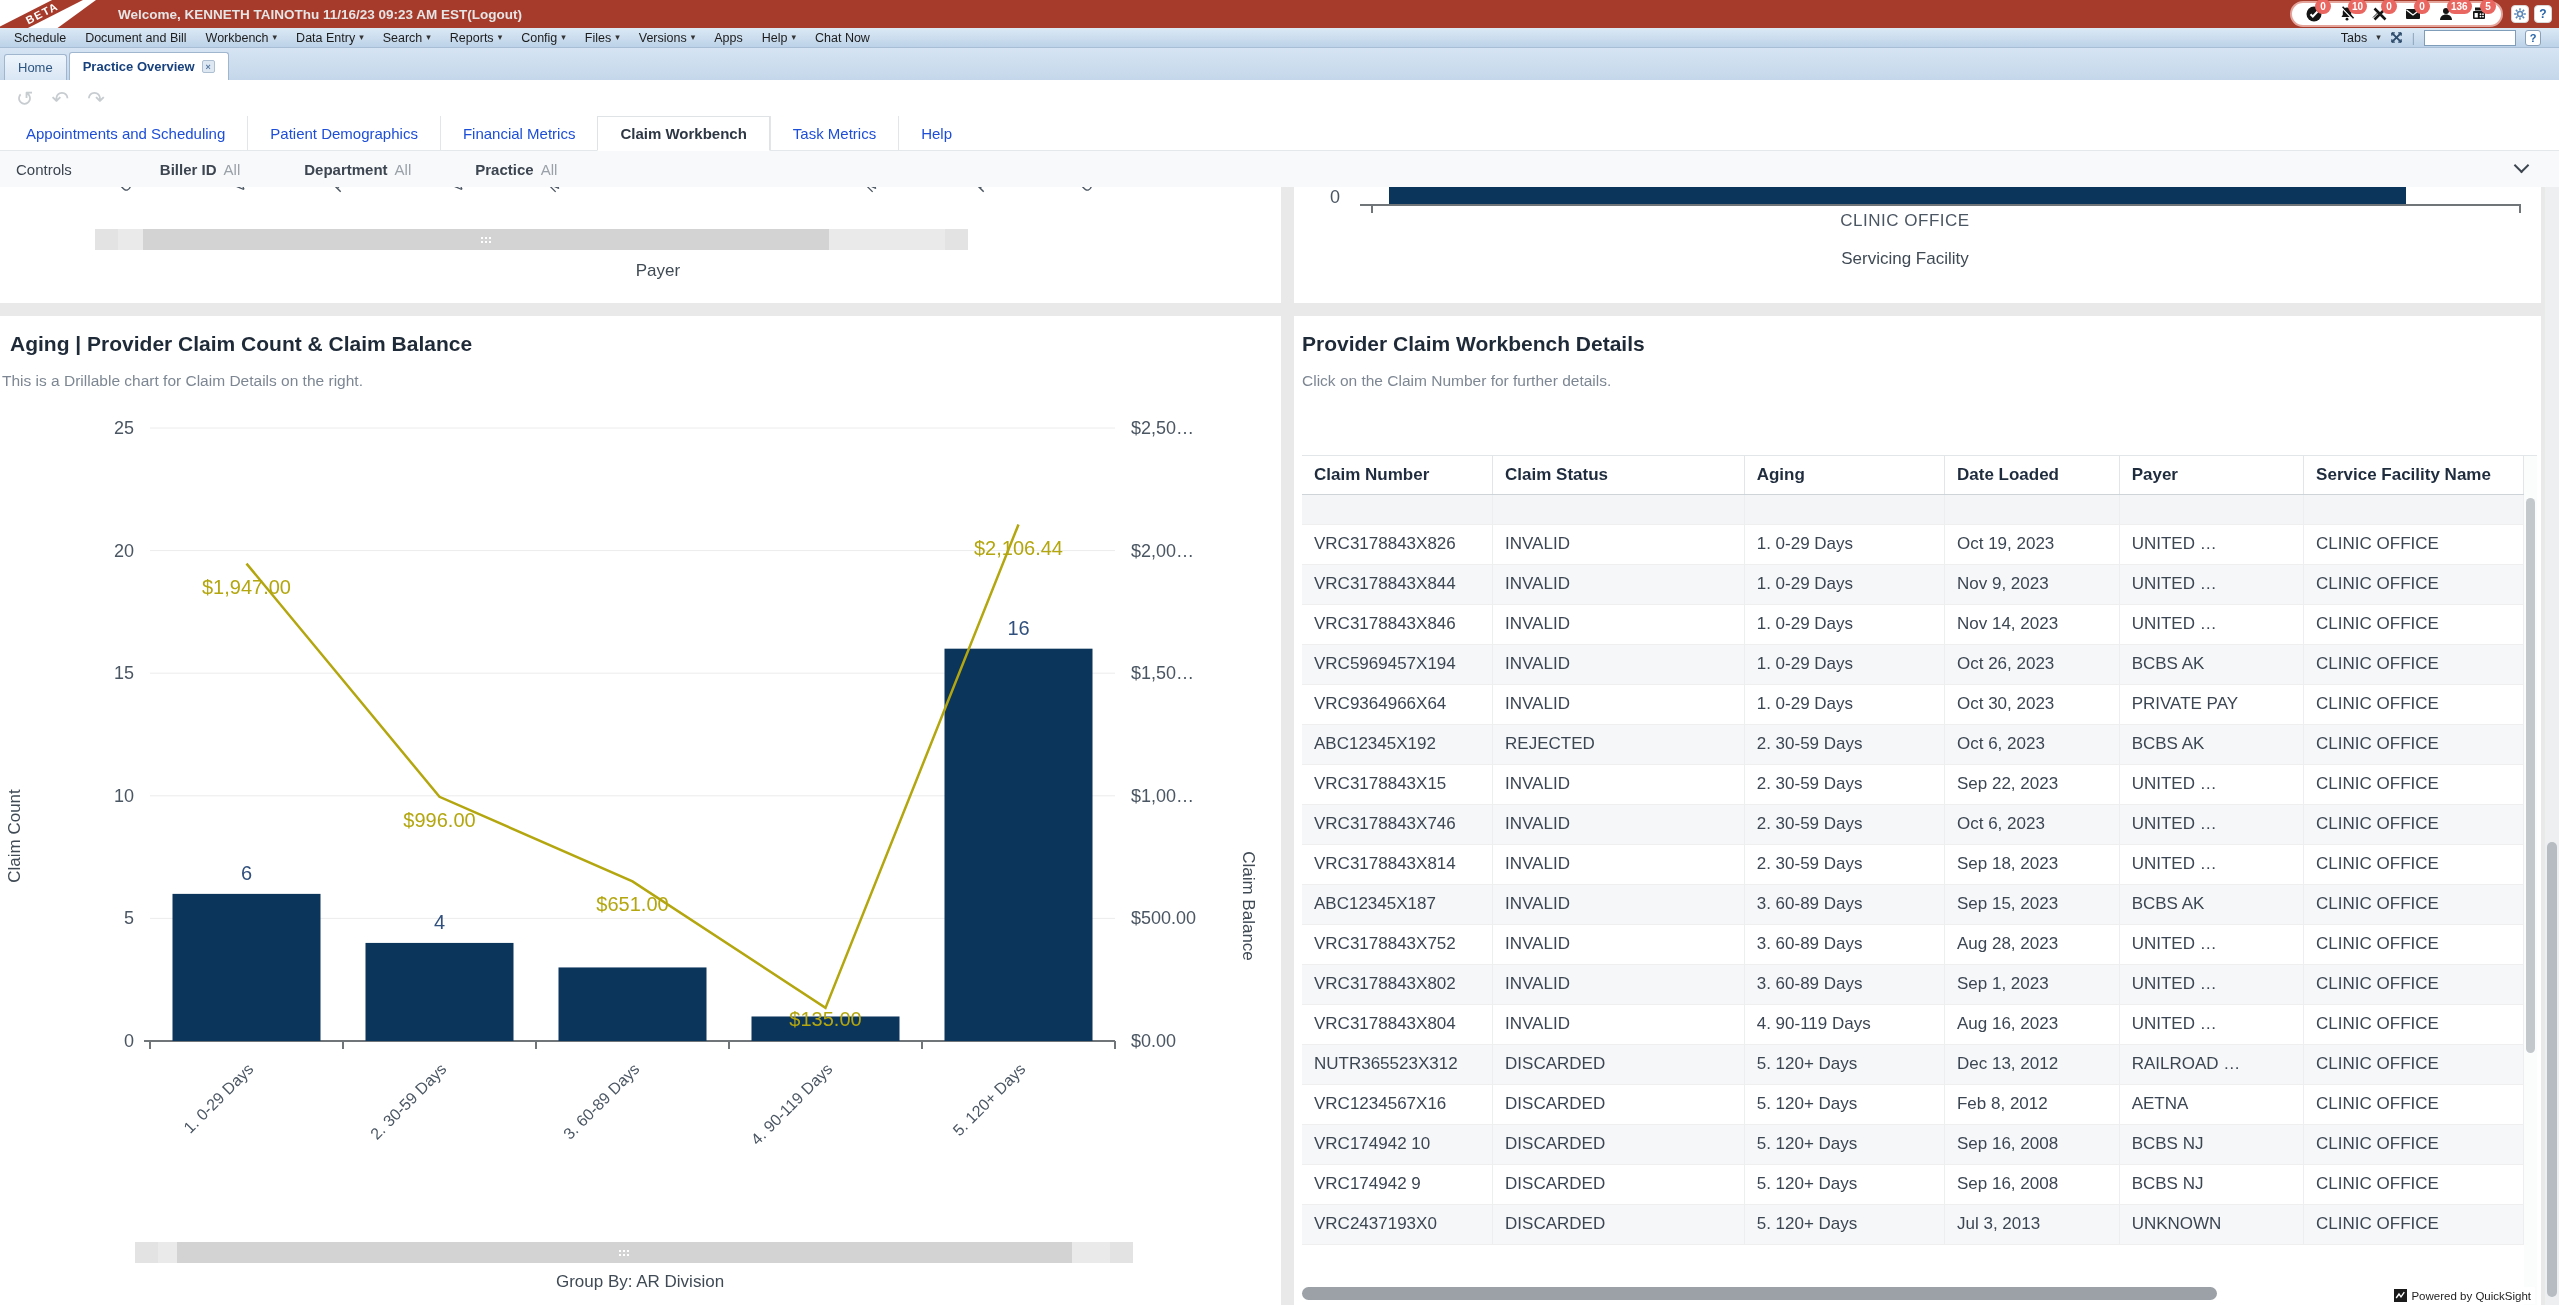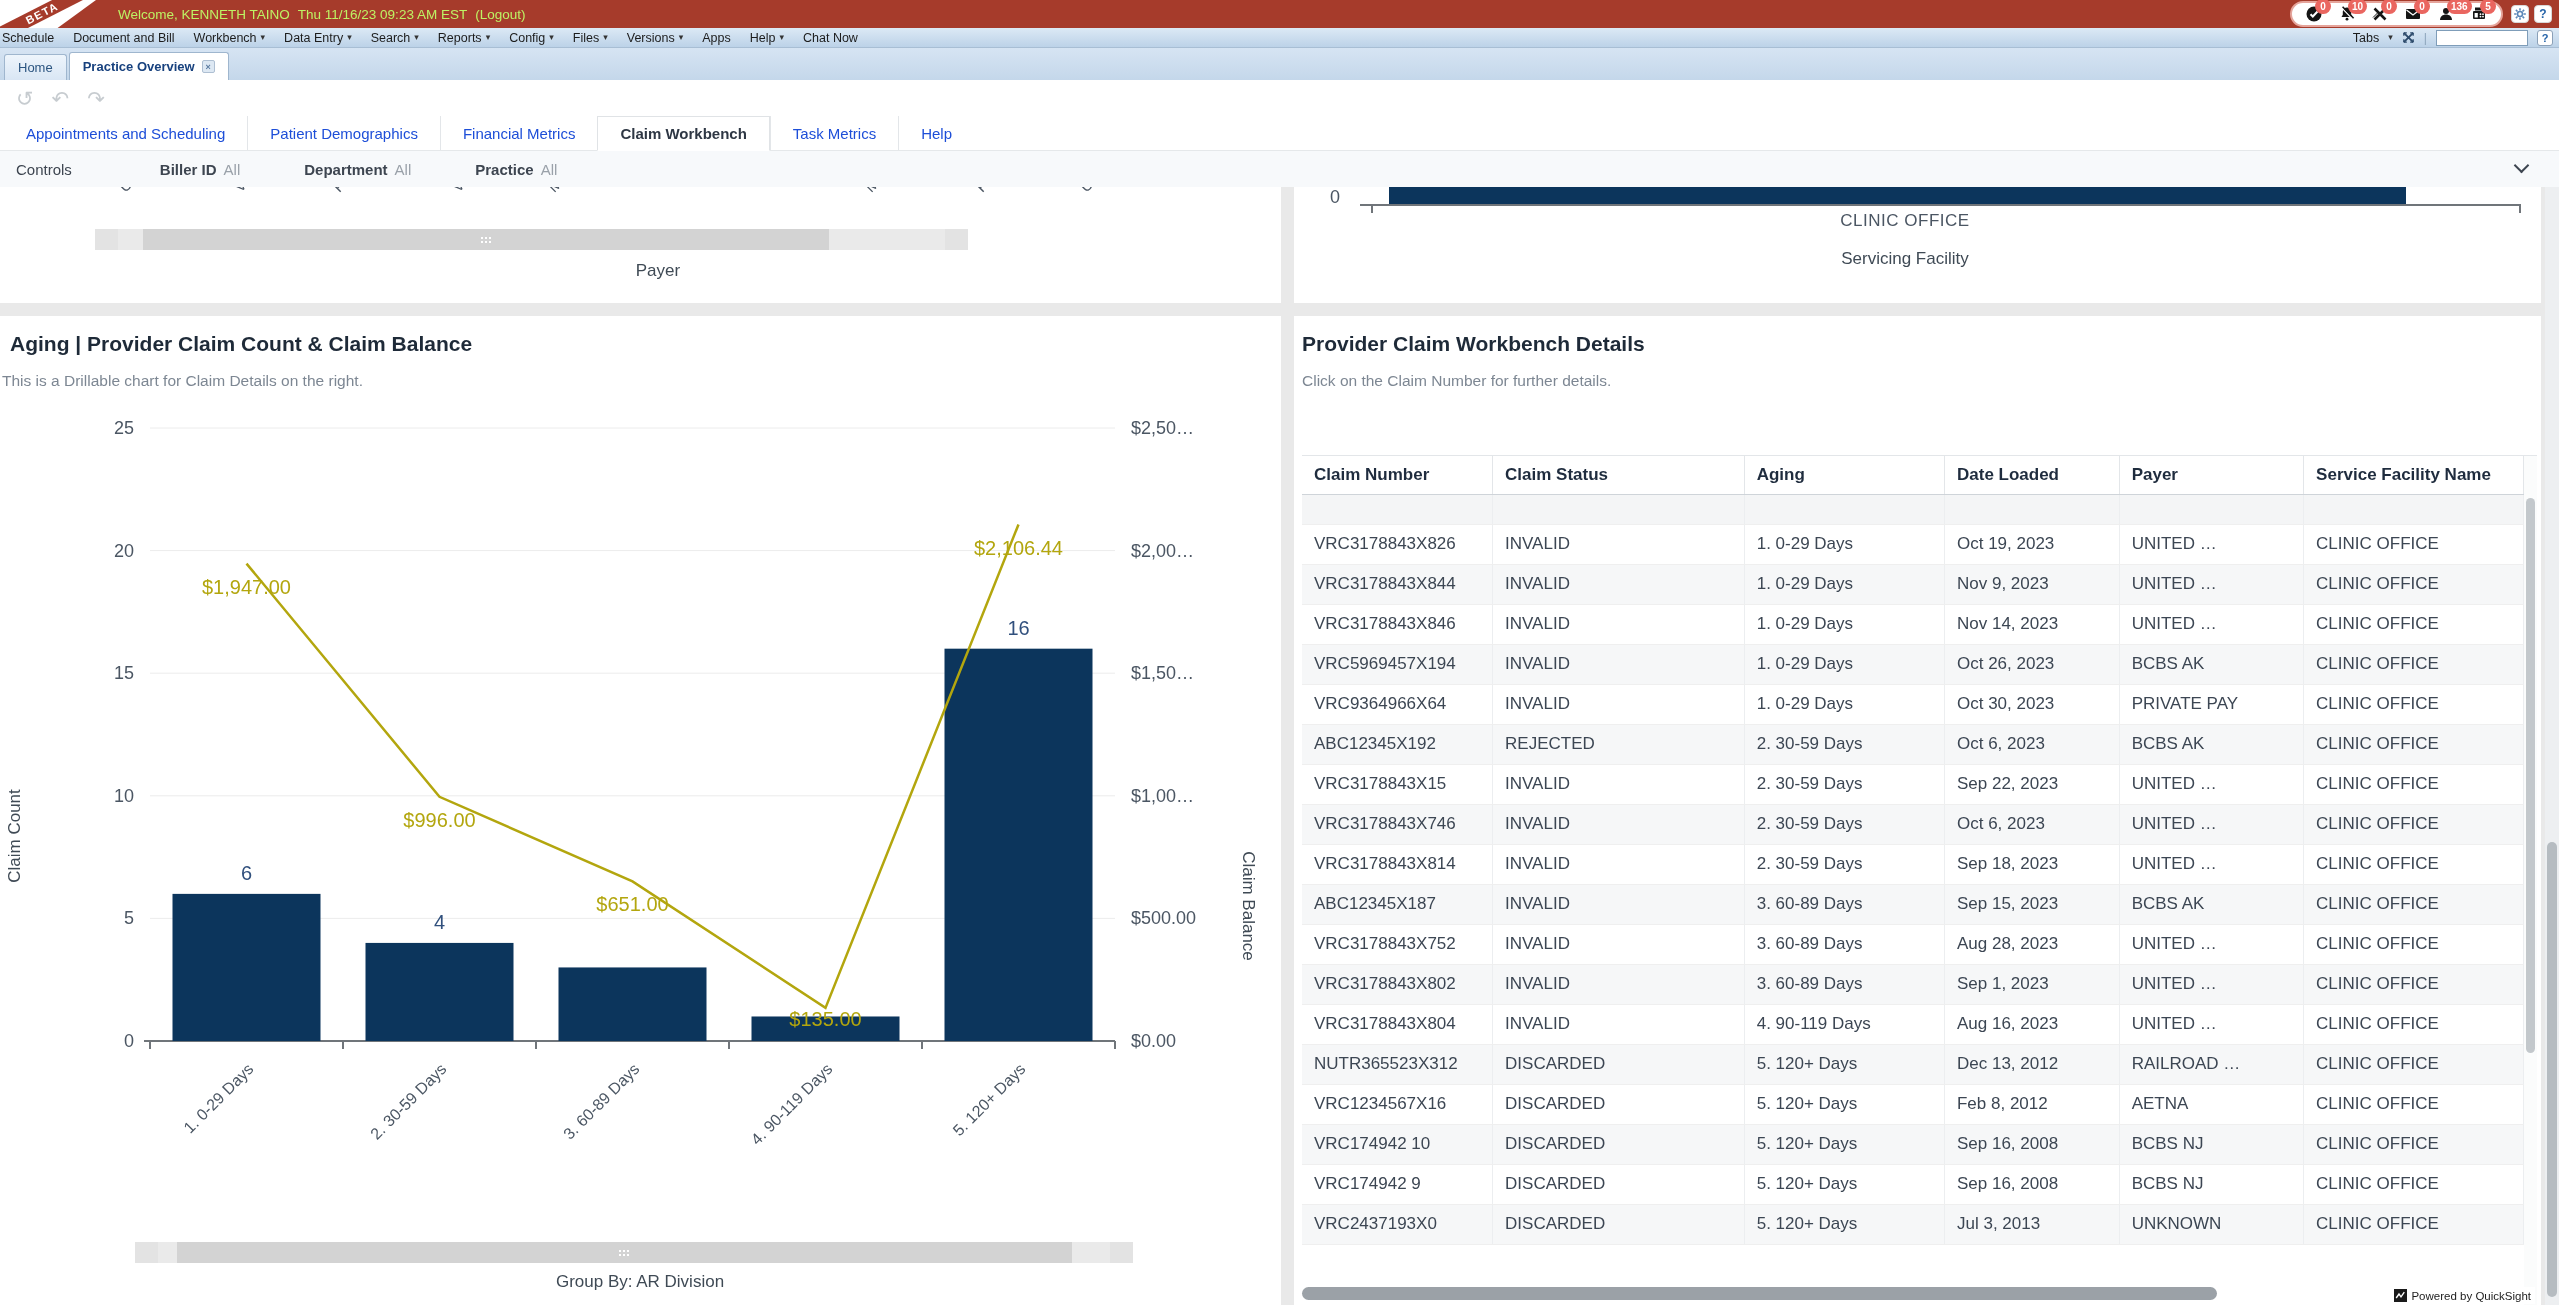--- a/index.html
+++ b/index.html
@@ -4,31 +4,31 @@
 <style>
   *{margin:0;padding:0;box-sizing:border-box}
   html,body{width:2559px;height:1305px;overflow:hidden;font-family:"Liberation Sans",sans-serif}
   .app{position:relative;width:2559px;height:1305px;background:#e9e9e9;overflow:hidden}
 
   
   .topbar{position:absolute;left:0;top:0;width:100%;height:28px;background:#a63b2b;display:flex;align-items:center}
   .beta{position:absolute;left:0;top:0;width:96px;height:28px;background:#fff;clip-path:polygon(0 0,100% 0,60% 100%,0 100%);overflow:hidden}
   .beta-band{position:absolute;left:-16px;top:6px;width:116px;height:14px;background:#a63b2b;transform:rotate(-27deg);display:flex;align-items:center;justify-content:center}
   .beta-band span{color:#fff;font-size:11px;font-weight:bold;letter-spacing:1.5px}
-  .tb-text{margin-left:118px;display:flex;gap:8px;color:#bef264;font-size:13.5px;font-weight:normal;white-space:nowrap}
+  .tb-text{margin-left:118px;display:flex;gap:0;color:#e5e5e5;font-size:13.5px;font-weight:bold;white-space:nowrap}
   .notif-pill{position:absolute;right:56px;top:1px;height:26px;display:flex;align-items:center;gap:17px;background:#fff;border:2px solid #e5a49b;border-radius:14px;padding:0 14px}
   .notif{position:relative;width:16px;height:16px}
   .notif svg{width:16px;height:16px;display:block}
   .badge{position:absolute;top:-7px;left:9px;min-width:16px;height:15px;border-radius:8px;background:#ea6660;color:#fff;font-size:10px;font-weight:bold;display:flex;align-items:center;justify-content:center;padding:0 4px;white-space:nowrap}
   .tb-btn{position:absolute;top:5px;width:18px;height:18px;background:#fff;border:1px solid #d8d8d8;border-radius:4px;display:flex;align-items:center;justify-content:center}
   .tb-btn.gear{right:30px}
   .tb-btn.qhelp{right:7px;color:#2563a8;font-weight:bold;font-size:12px}
 
   
-  .menubar{position:absolute;left:0;top:28px;width:100%;height:20px;background:linear-gradient(#dce9f5,#bcd2e8);border-bottom:1px solid #a8bed4;display:flex;align-items:center;padding:0 2px;font-size:12.5px;color:#1c1c1c}
+  .menubar{position:absolute;left:0;top:28px;width:100%;height:20px;background:linear-gradient(#dce9f5,#bcd2e8);border-bottom:1px solid #a8bed4;display:flex;align-items:center;padding:0 14px;font-size:12.5px;color:#1c1c1c}
   #menu-items{display:flex;align-items:center;gap:19px}
   .menu-item{display:flex;align-items:center;gap:4px;white-space:nowrap;cursor:default}
   .caret{font-size:9px;color:#333;line-height:1}
   .mb-right{margin-left:auto;display:flex;align-items:center;gap:9px;padding-right:4px}
   .mb-right .sep{color:#8fa6bd}
   .mb-search{width:92px;height:16px;border:1px solid #7f9db9;background:#fff;font-size:12px;padding:0 3px}
   .mb-help{width:16px;height:16px;background:#fff;border:1px solid #8aa0b8;border-radius:3px;color:#2563a8;font-weight:bold;font-size:11px;display:flex;align-items:center;justify-content:center}
   .expand-ic svg{width:13px;height:13px;display:block}
 
   

